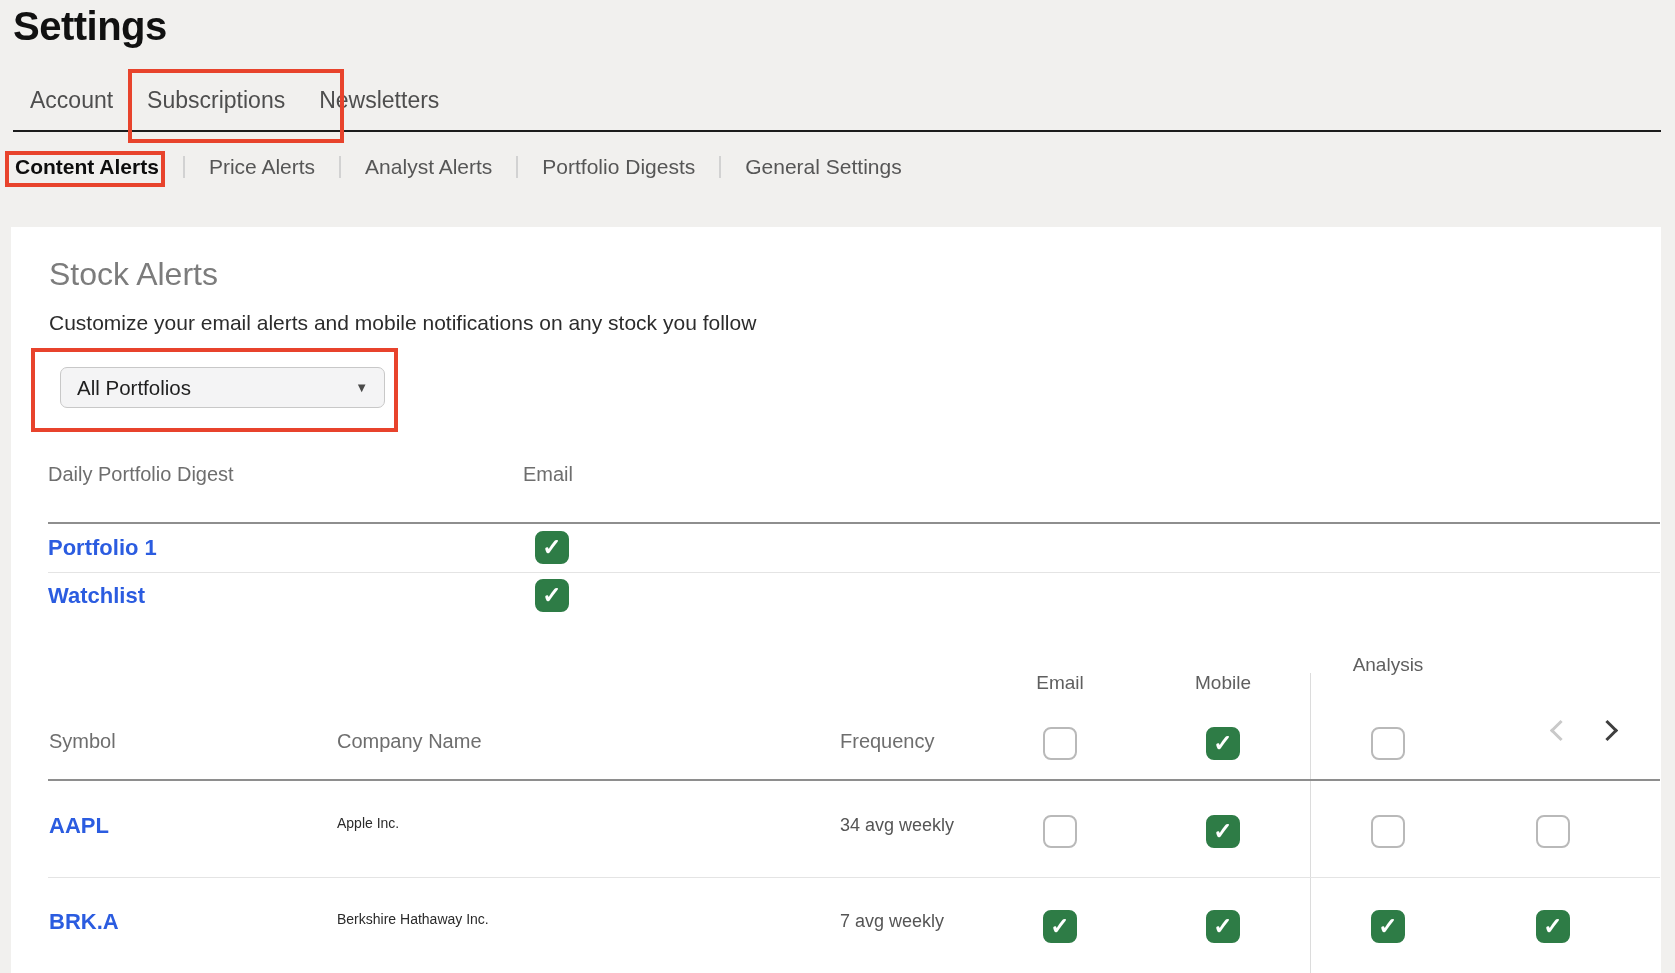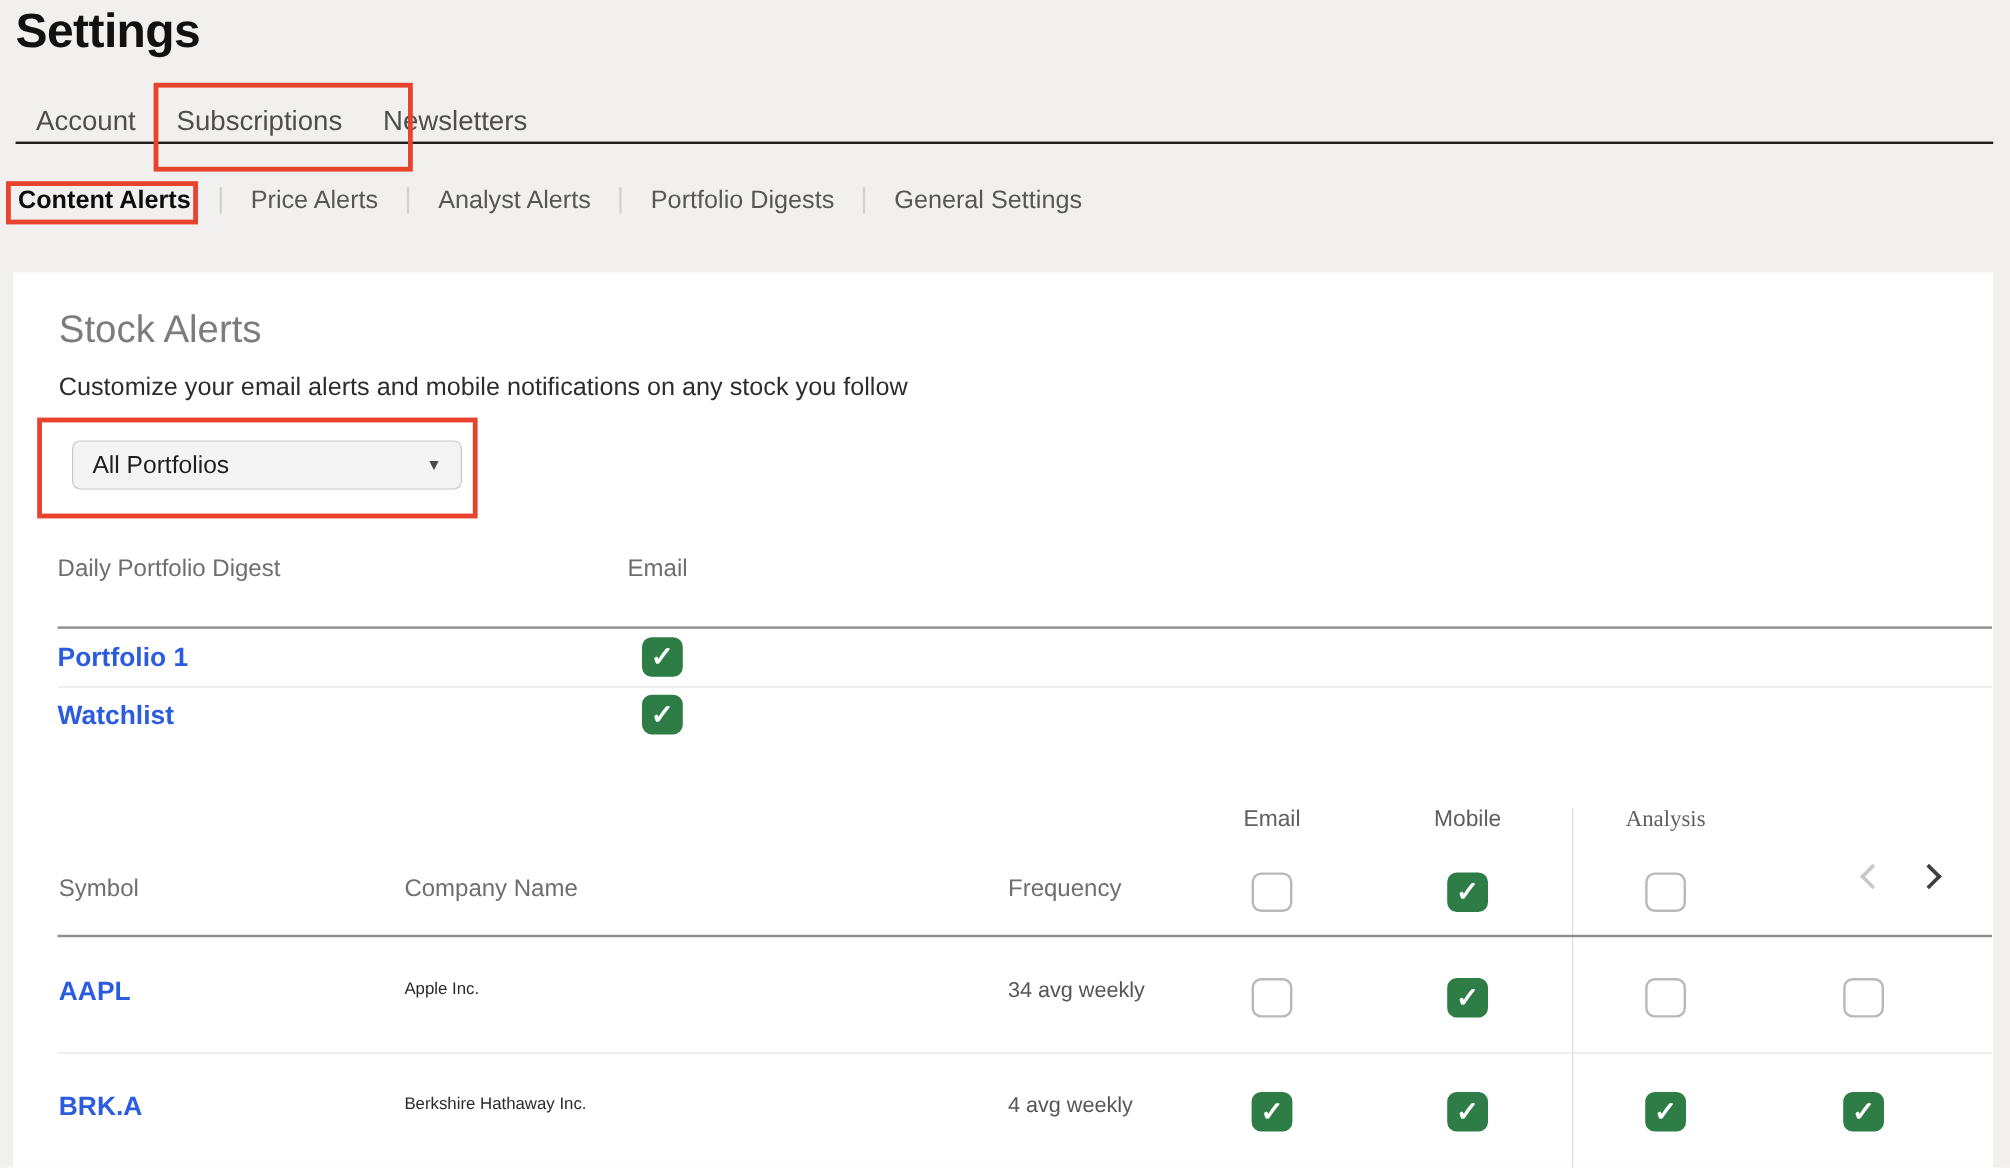--- a/index.html
+++ b/index.html
@@ -12,21 +12,21 @@
   
   .page-title{
     position:absolute;left:13px;top:4px;margin:0;
     font-size:40px;font-weight:700;color:#111;letter-spacing:-.5px;
   }
   .tabs{
     position:absolute;left:13px;right:14px;top:84px;
     display:flex;border-bottom:2px solid #1c1c1c;
   }
   .tab{
-    position:relative;padding:3px 17px 4px;
+    position:relative;padding:3px 17px 16px;
     font-size:23px;color:#4e4e4e;cursor:pointer;white-space:nowrap;
   }
   .tab.active{color:#0b0b0b;font-weight:500;}
   .tab.active::after{
     content:"";position:absolute;left:0;right:0;bottom:-6px;height:10px;background:#050505;
   }
   .subnav{
     position:absolute;left:15px;top:155px;display:flex;align-items:center;
   }
   .sn-item{font-size:21px;color:#565656;padding:0 24px;cursor:pointer;white-space:nowrap;}
@@ -135,21 +135,21 @@
 
     <div class="rowline" style="top:345px;"></div>
 
     <div class="link" style="left:37px;top:356px;">Watchlist</div>
     <span class="cb checked" style="left:524px;top:352px;"></span>
 
     <div class="vline"></div>
 
     <div class="small-label" style="left:989px;top:445px;">Email</div>
     <div class="small-label" style="left:1152px;top:445px;">Mobile</div>
-    <div class="small-label" style="left:1317px;top:445px;font-family:Liberation Serif, serif;">Analysis</div>
+    <div class="small-label" style="left:1317px;top:427px;">Analysis</div>
 
     <div class="col-label" style="left:38px;top:503px;">Symbol</div>
     <div class="col-label" style="left:326px;top:503px;">Company Name</div>
     <div class="col-label" style="left:829px;top:503px;">Frequency</div>
 
     <span class="cb" style="left:1032px;top:500px;"></span>
     <span class="cb checked" style="left:1195px;top:500px;"></span>
     <span class="cb" style="left:1360px;top:500px;"></span>
 
     <button class="pager" style="left:1538px;top:492px;">
@@ -166,20 +166,20 @@
     <div class="cell-muted" style="left:829px;top:588px;">34 avg weekly</div>
     <span class="cb" style="left:1032px;top:588px;"></span>
     <span class="cb checked" style="left:1195px;top:588px;"></span>
     <span class="cb" style="left:1360px;top:588px;"></span>
     <span class="cb" style="left:1525px;top:588px;"></span>
 
     <div class="rowline" style="top:650px;"></div>
 
     <div class="link" style="left:38px;top:682px;">BRK.A</div>
     <div class="cell-text" style="left:326px;top:684px;">Berkshire Hathaway Inc.</div>
-    <div class="cell-muted" style="left:829px;top:684px;">4 avg weekly</div>
+    <div class="cell-muted" style="left:829px;top:684px;">7 avg weekly</div>
     <span class="cb checked" style="left:1032px;top:683px;"></span>
     <span class="cb checked" style="left:1195px;top:683px;"></span>
     <span class="cb checked" style="left:1360px;top:683px;"></span>
     <span class="cb checked" style="left:1525px;top:683px;"></span>
 
   </section>
 </div>
 
 </body></html>

